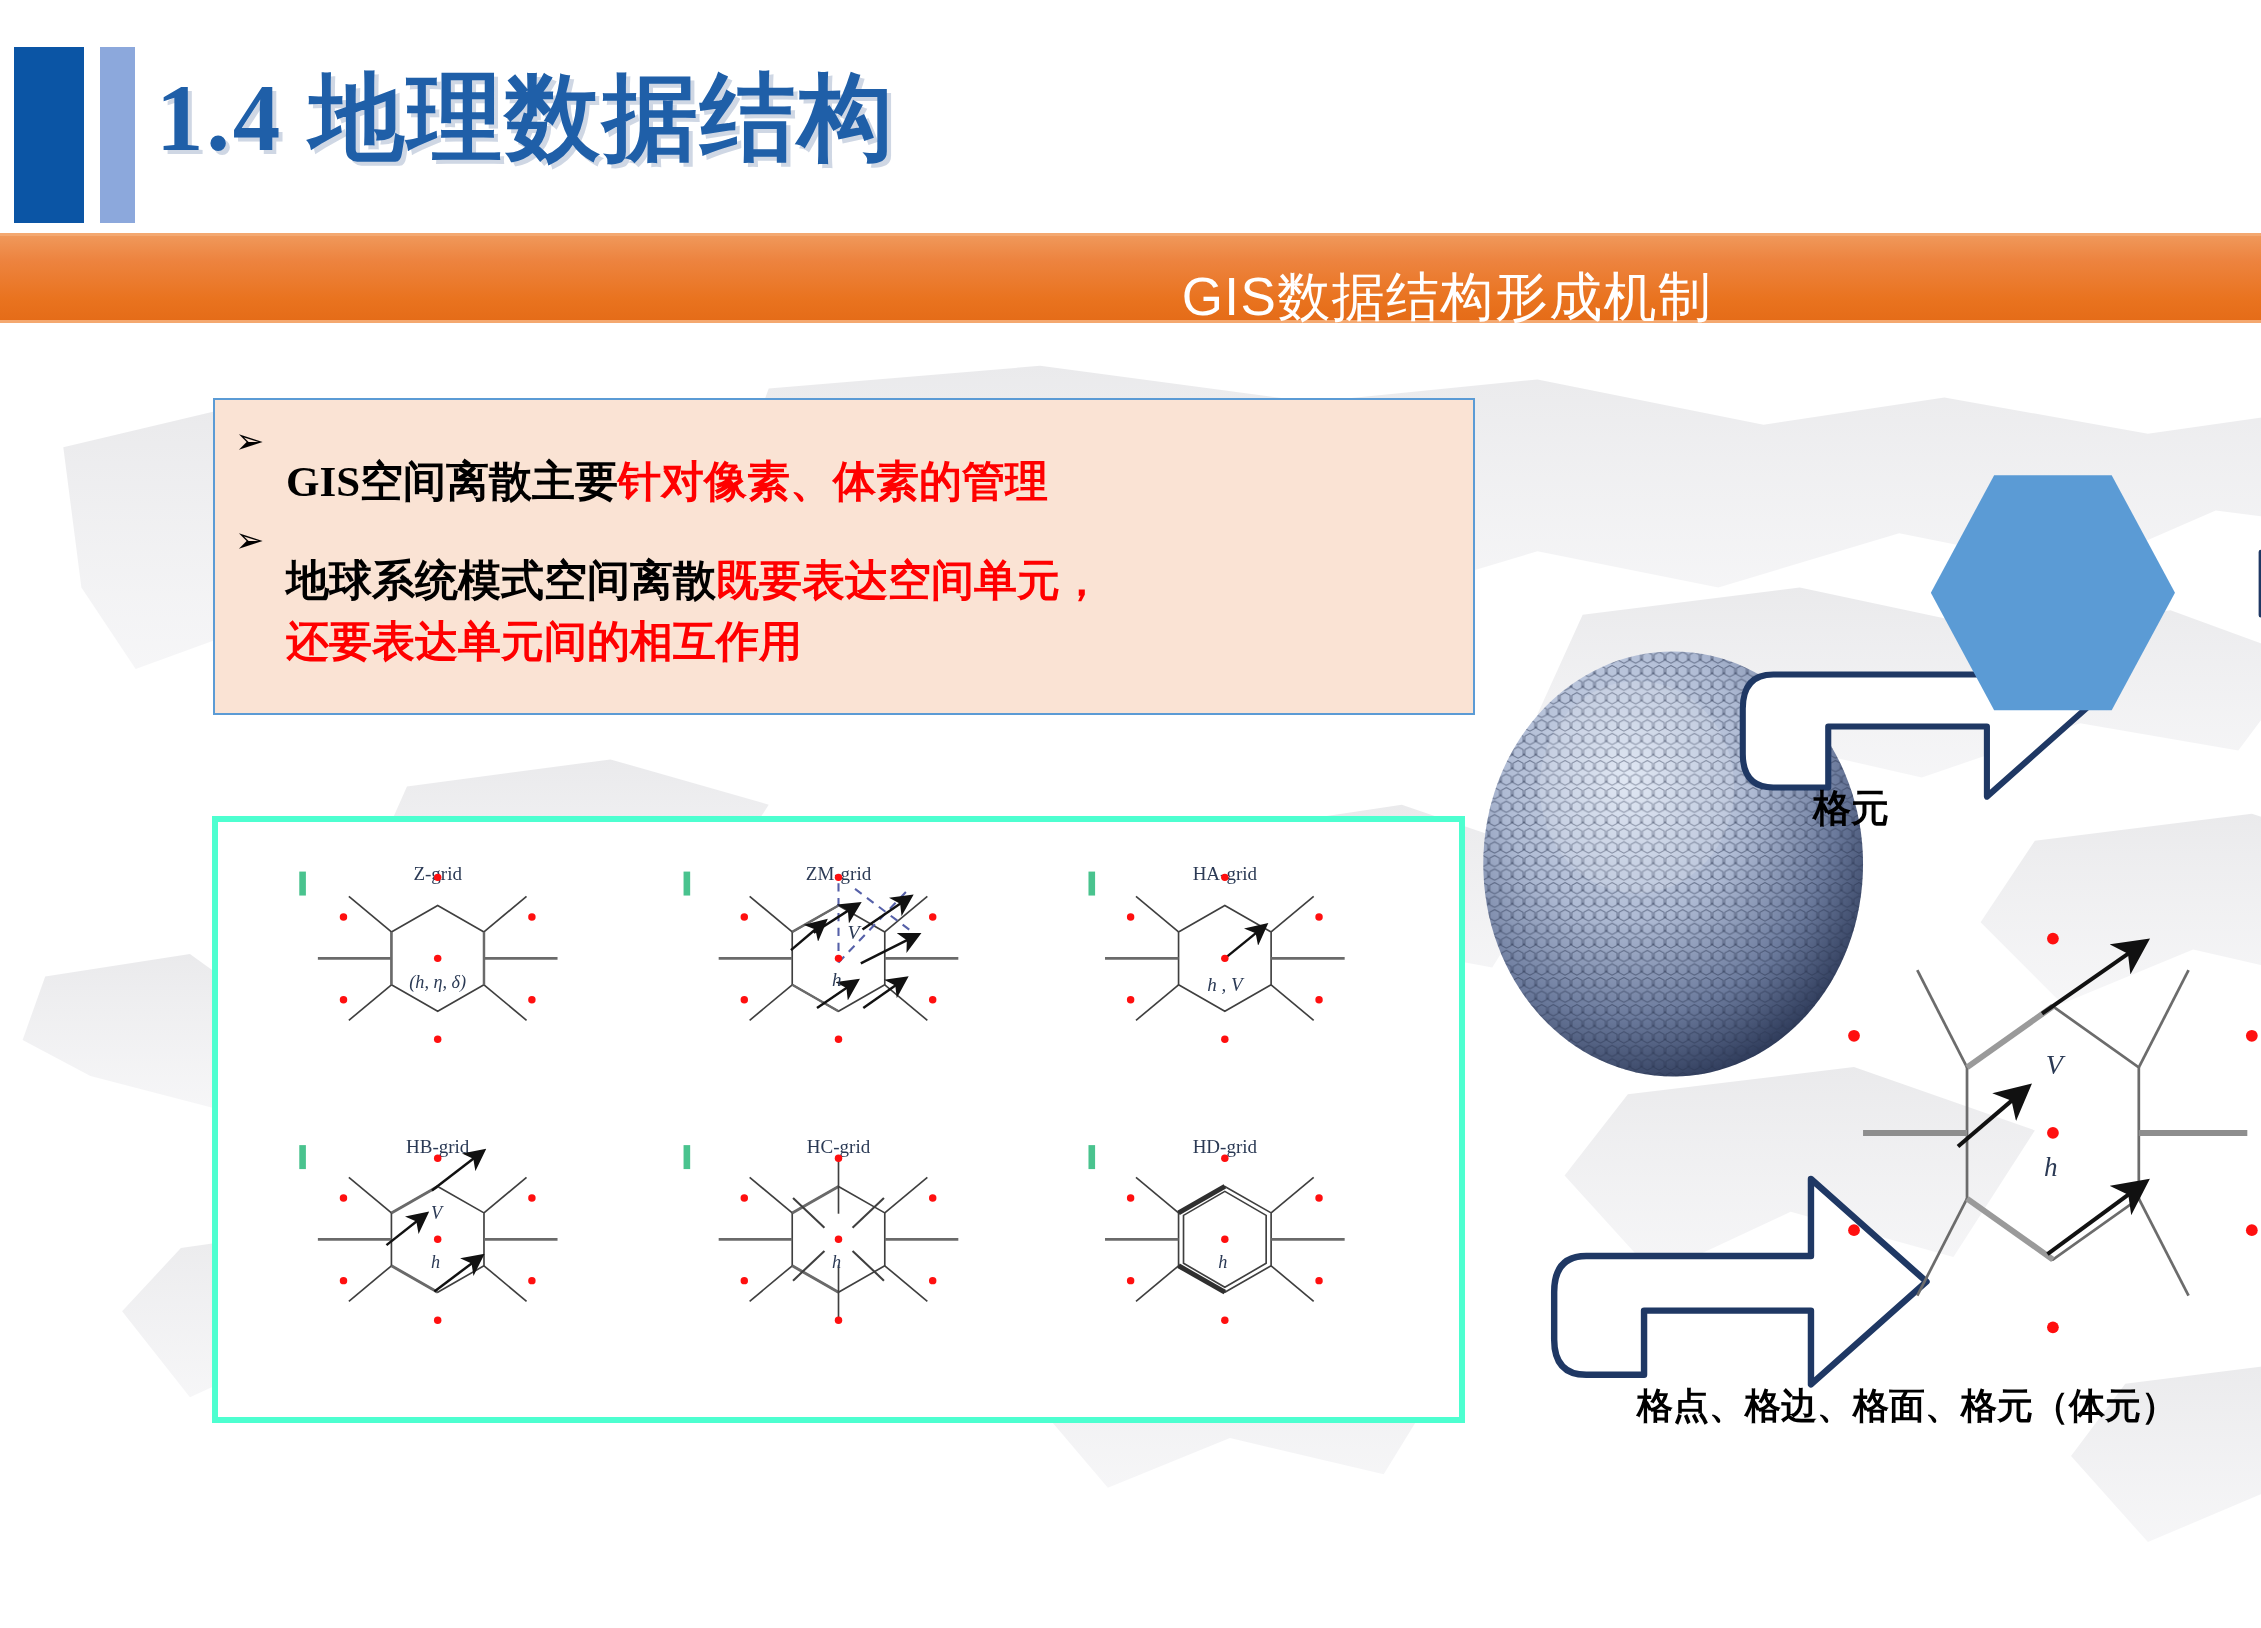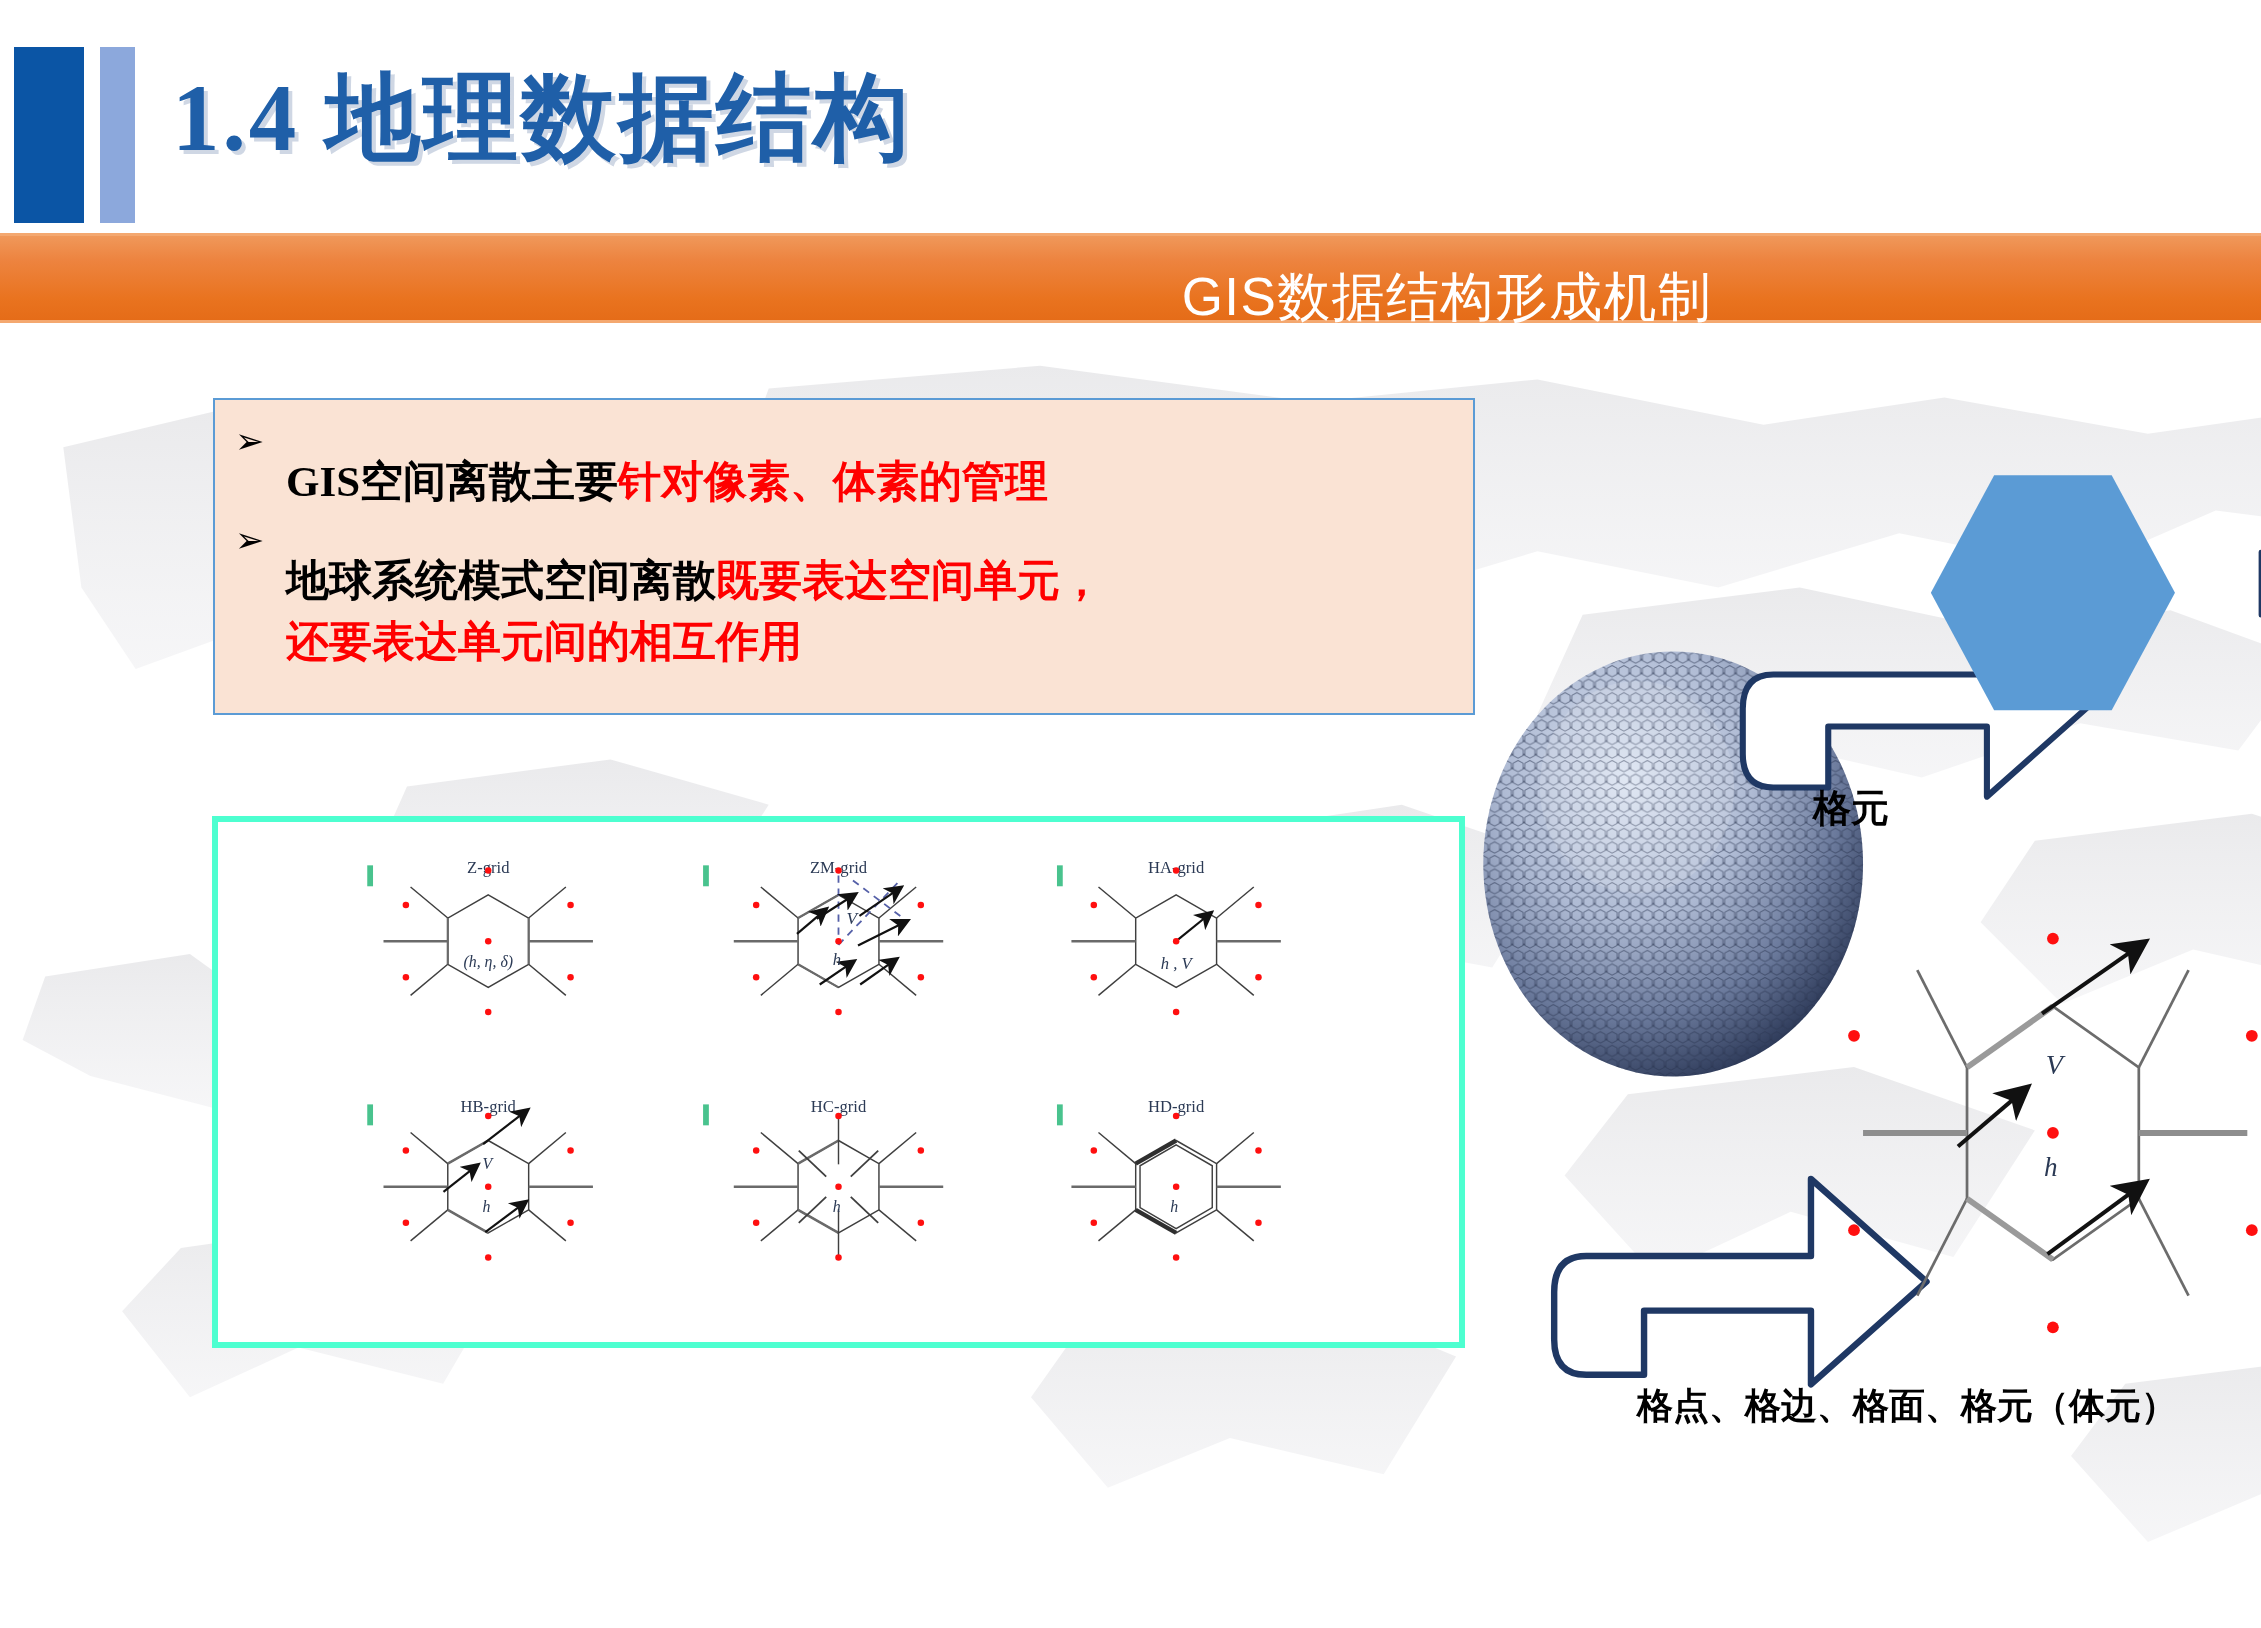--- a/index.html
+++ b/index.html
@@ -22,21 +22,21 @@
   #title-bar{ position:absolute; left:0; top:0; width:2894px; height:226px; z-index:5; }
   #bar-dark{
     position:absolute; left:13.6px; top:47px; width:70px; height:176px;
     background:#0B55A5;
   }
   #bar-light{
     position:absolute; left:100px; top:47px; width:35px; height:176px;
     background:#8CA8DC;
   }
   #page-title{
-    position:absolute; left:172px; top:50px;
+    position:absolute; left:156px; top:50px;
     font-family:"Liberation Serif", serif;
     font-weight:bold;
     font-size:95px;
     line-height:136px;
     color:#1F5FA8;
     letter-spacing:2.7px;
     text-shadow:4.1px 4.1px 0 rgba(140,160,190,.42);
     white-space:nowrap;
   }
 
@@ -82,21 +82,21 @@
   .bullet-cont{
     font-family:"Liberation Serif", serif;
     font-weight:bold;
     font-size:43px; line-height:50px;
     color:#FF0000; padding-left:51px; margin-top:11px;
     white-space:nowrap;
   }
 
   
   #grid-panel{
-    position:absolute; left:212px; top:816px; width:1253px; height:532px;
+    position:absolute; left:212px; top:816px; width:1253px; height:607px;
     background:#ffffff; border:6.3px solid #4DFFD0; z-index:7;
   }
   #grid-panel svg{ display:block; width:100%; height:100%; }
 
   
   #right-area{ position:absolute; left:1465px; top:326px; width:1429px; height:1302px; z-index:7; }
   #right-area svg.layer{ position:absolute; left:0; top:0; width:1429px; height:1302px; }
 
   .cn-label{
     position:absolute;

